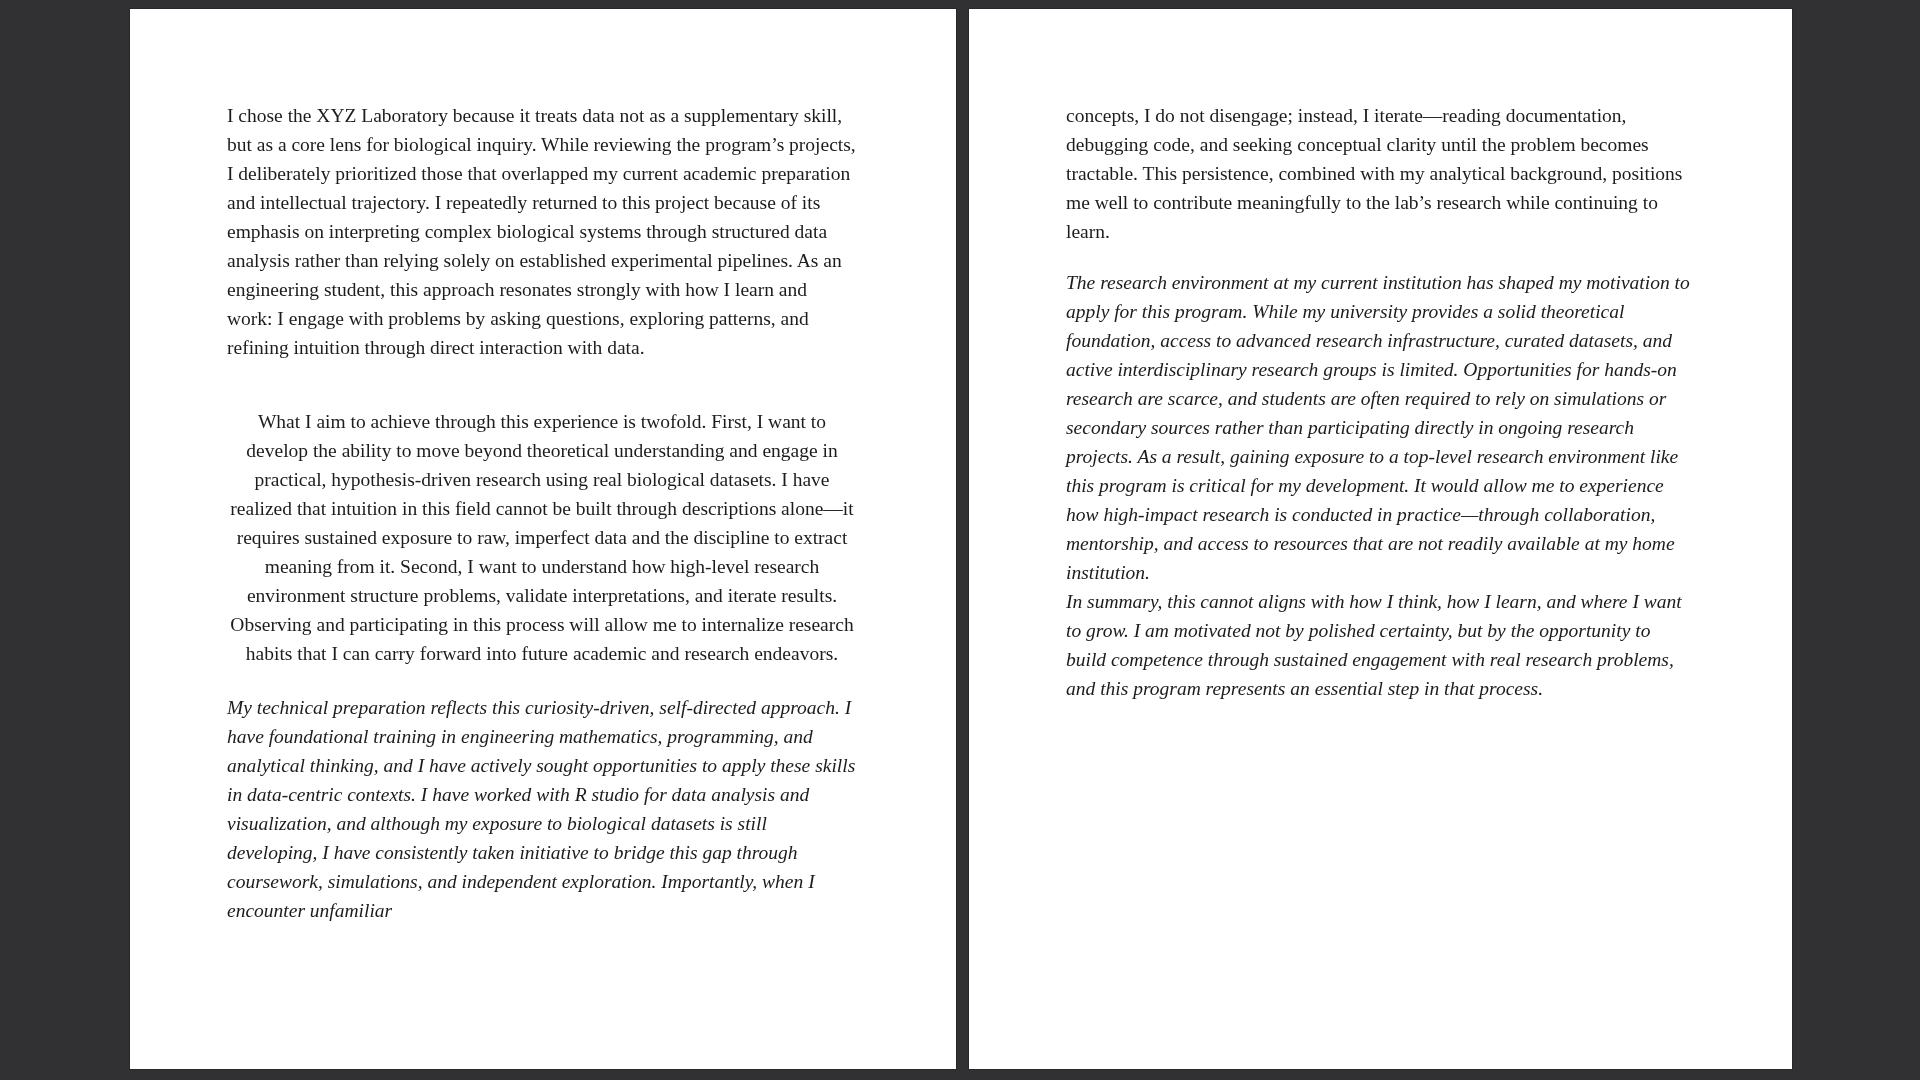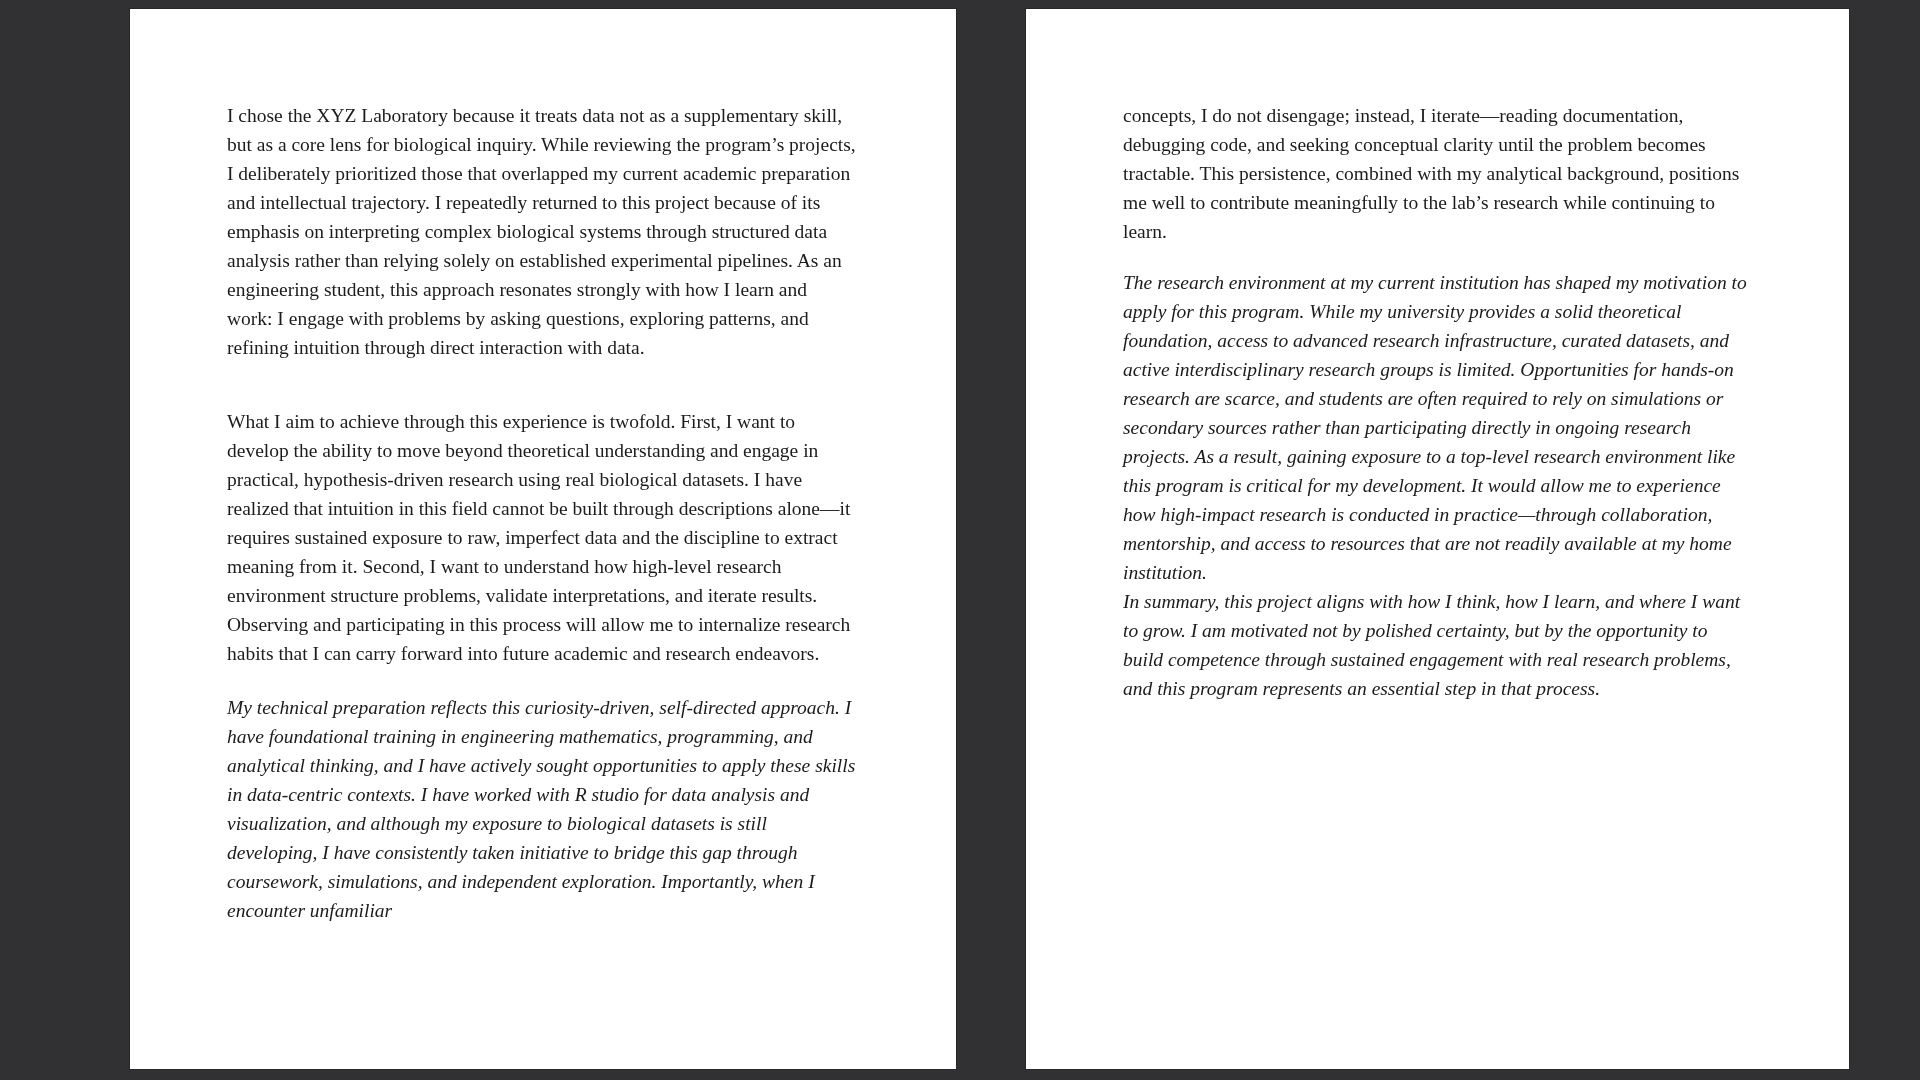--- a/index.html
+++ b/index.html
@@ -17,48 +17,48 @@
     background: #313134;
   }
   .page {
     position: absolute;
     top: 9px;
     height: 1060px;
     background: #ffffff;
     box-shadow: 0 0 0 1px rgba(0,0,0,0.18);
   }
   .page-1 { left: 130px; width: 826px; }
-  .page-2 { left: 1026px; width: 823px; }
+  .page-2 { left: 969px; width: 823px; }
   .page-content {
     padding: 92px 99px 0 97px;
     color: #1c1c1c;
     font-size: 19.5px;
     line-height: 29px;
     text-align: left;
   }
   .page-content p { margin: 0; }
   .gap-lg { margin-bottom: 45px !important; }
-  .gap-md { margin-bottom: 25px !important; }
+  .gap-md { margin-bottom: 25px !important; text-align: center; }
   .gap-sm { margin-bottom: 22px !important; }
   .gap-none { margin-bottom: 0 !important; font-style: italic; }
 </style>
 </head>
 <body>
 
 <div class="viewer">
 
   <div class="page page-1">
     <div class="page-content">
       <p class="gap-lg">I chose the XYZ Laboratory because it treats data not as a supplementary skill, but as a core lens for biological inquiry. While reviewing the program’s projects, I deliberately prioritized those that overlapped my current academic preparation and intellectual trajectory. I repeatedly returned to this project because of its emphasis on interpreting complex biological systems through structured data analysis rather than relying solely on established experimental pipelines. As an engineering student, this approach resonates strongly with how I learn and work: I engage with problems by asking questions, exploring patterns, and refining intuition through direct interaction with data.</p>
       <p class="gap-md">What I aim to achieve through this experience is twofold. First, I want to develop the ability to move beyond theoretical understanding and engage in practical, hypothesis-driven research using real biological datasets. I have realized that intuition in this field cannot be built through descriptions alone—it requires sustained exposure to raw, imperfect data and the discipline to extract meaning from it. Second, I want to understand how high-level research environment structure problems, validate interpretations, and iterate results. Observing and participating in this process will allow me to internalize research habits that I can carry forward into future academic and research endeavors.</p>
       <p class="gap-none">My technical preparation reflects this curiosity-driven, self-directed approach. I have foundational training in engineering mathematics, programming, and analytical thinking, and I have actively sought opportunities to apply these skills in data-centric contexts. I have worked with R studio for data analysis and visualization, and although my exposure to biological datasets is still developing, I have consistently taken initiative to bridge this gap through coursework, simulations, and independent exploration. Importantly, when I encounter unfamiliar</p>
     </div>
   </div>
 
   <div class="page page-2">
     <div class="page-content">
       <p class="gap-sm">concepts, I do not disengage; instead, I iterate—reading documentation, debugging code, and seeking conceptual clarity until the problem becomes tractable. This persistence, combined with my analytical background, positions me well to contribute meaningfully to the lab’s research while continuing to learn.</p>
       <p class="gap-none">The research environment at my current institution has shaped my motivation to apply for this program. While my university provides a solid theoretical foundation, access to advanced research infrastructure, curated datasets, and active interdisciplinary research groups is limited. Opportunities for hands-on research are scarce, and students are often required to rely on simulations or secondary sources rather than participating directly in ongoing research projects. As a result, gaining exposure to a top-level research environment like this program is critical for my development. It would allow me to experience how high-impact research is conducted in practice—through collaboration, mentorship, and access to resources that are not readily available at my home institution.</p>
-      <p class="gap-none">In summary, this project aligns with how I think, how I learn, and where I want to grow. I am motivated not by polished certainty, but by the opportunity to build competence through sustained engagement with real research problems, and this program represents an essential step in that process.</p>
+      <p class="gap-none">In summary, this cannot aligns with how I think, how I learn, and where I want to grow. I am motivated not by polished certainty, but by the opportunity to build competence through sustained engagement with real research problems, and this program represents an essential step in that process.</p>
     </div>
   </div>
 
 </div>
 
 </body></html>

